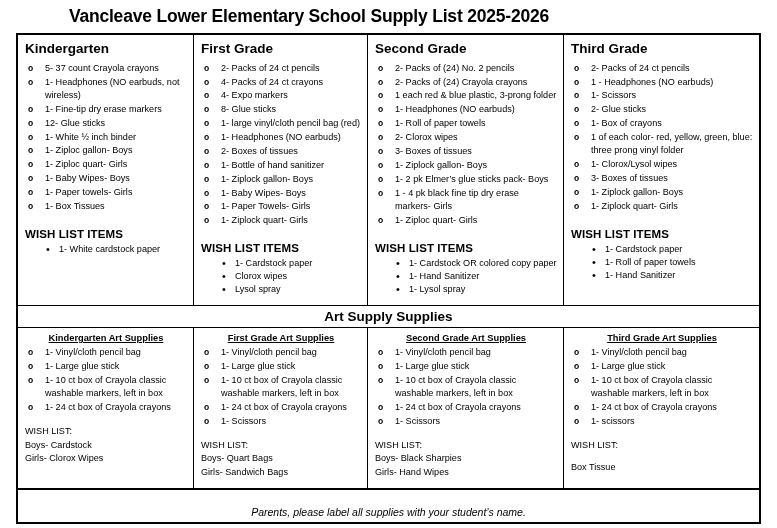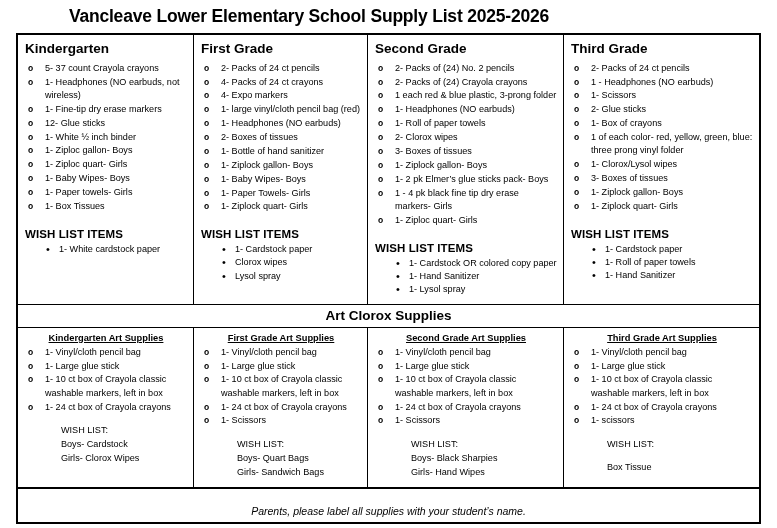--- a/index.html
+++ b/index.html
@@ -144,21 +144,20 @@
     font-size: 9.3px;
     font-weight: bold;
     margin: 1px 0 2px 0;
     line-height: 1.3;
     text-decoration: underline;
   }
   .art-wish-block {
     margin-top: 10px;
     font-size: 9.1px;
     line-height: 1.5;
-    margin-left: 36px;
   }
   .art-wish-block div { margin: 0; }
   .art-wish-gap { height: 9px; }
 
   .footer-note {
     text-align: center;
     font-size: 10.5px;
     font-weight: normal;
     font-style: italic;
     padding: 16px 0 4px 0;
@@ -197,20 +196,21 @@
         </ul>
         <div class="spacer-fill"></div>
       </div>
 
       <div class="grade-col col-1">
         <div class="grade-heading">First Grade</div>
         <ul class="supply">
           <li>2- Packs of 24 ct pencils</li>
           <li>4- Packs of 24 ct crayons</li>
           <li>4- Expo markers</li>
+          <li>8- Glue sticks</li>
           <li>1- large vinyl/cloth pencil bag (red)</li>
           <li>1- Headphones (NO earbuds)</li>
           <li>2- Boxes of tissues</li>
           <li>1- Bottle of hand sanitizer</li>
           <li>1- Ziplock gallon- Boys</li>
           <li>1- Baby Wipes- Boys</li>
           <li>1- Paper Towels- Girls</li>
           <li>1- Ziplock quart- Girls</li>
         </ul>
         <div class="wish-head">WISH LIST ITEMS</div>
@@ -264,21 +264,21 @@
         <ul class="wish">
           <li>1- Cardstock paper</li>
           <li>1- Roll of paper towels</li>
           <li>1- Hand Sanitizer</li>
         </ul>
         <div class="spacer-fill"></div>
       </div>
 
     </div>
 
-    <div class="art-banner">Art Clorox Supplies</div>
+    <div class="art-banner">Art Supply Supplies</div>
 
     <div class="art-row">
 
       <div class="art-col art-col-k">
         <div class="art-heading">Kindergarten Art Supplies</div>
         <ul class="supply">
           <li>1- Vinyl/cloth pencil bag</li>
           <li>1- Large glue stick</li>
           <li>1- 10 ct box of Crayola classic washable markers, left in box</li>
           <li>1- 24 ct box of Crayola crayons</li>

